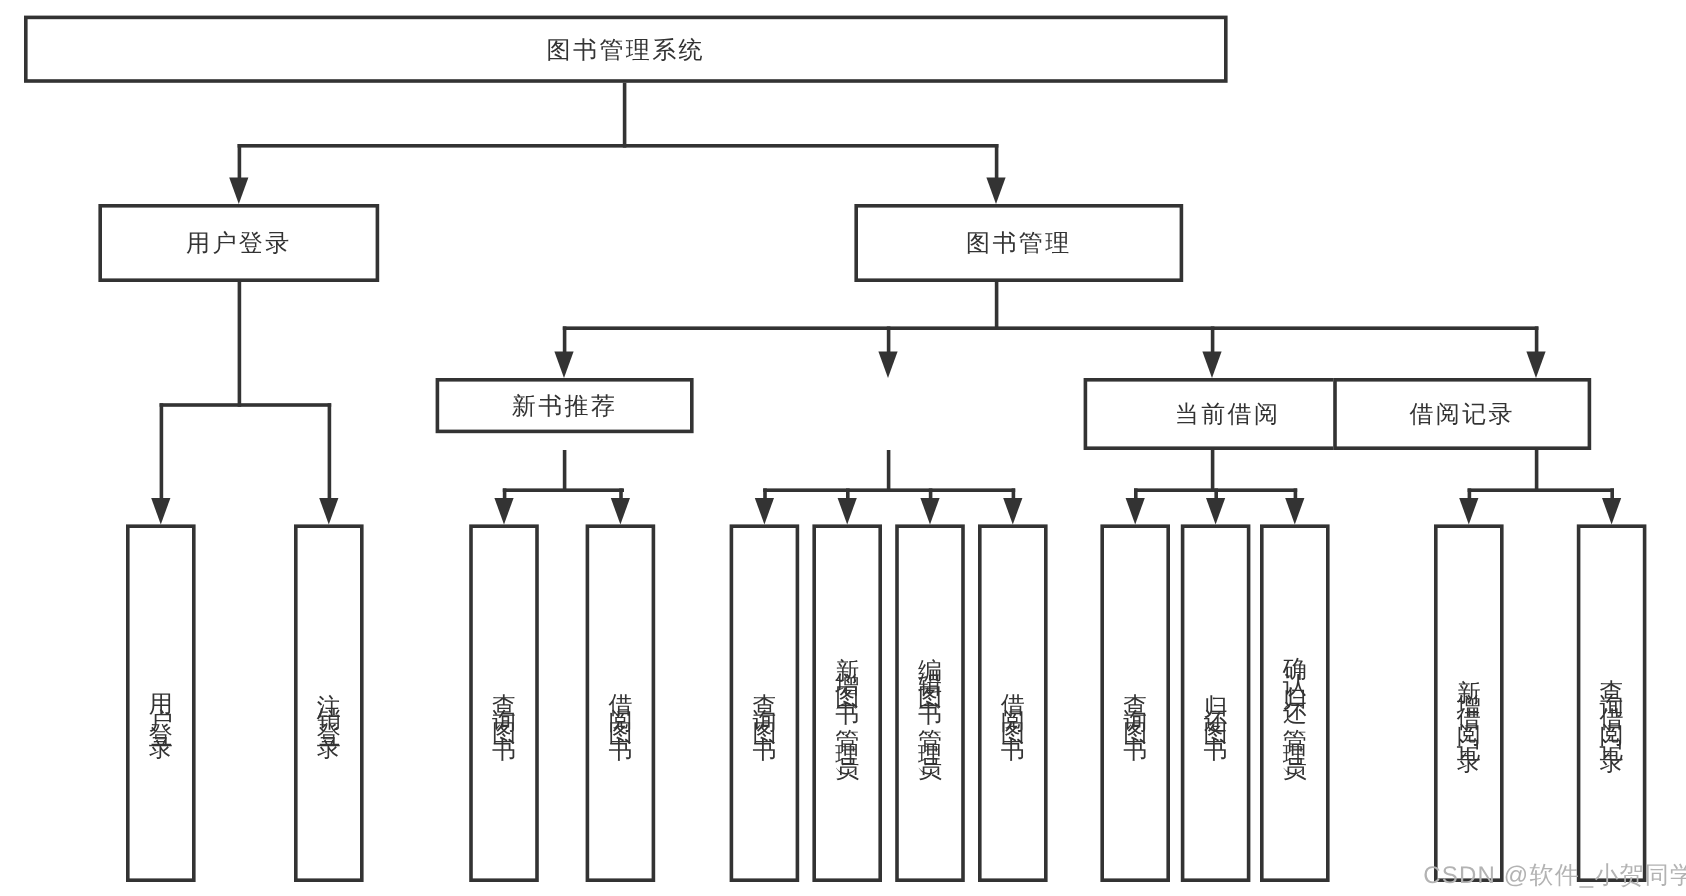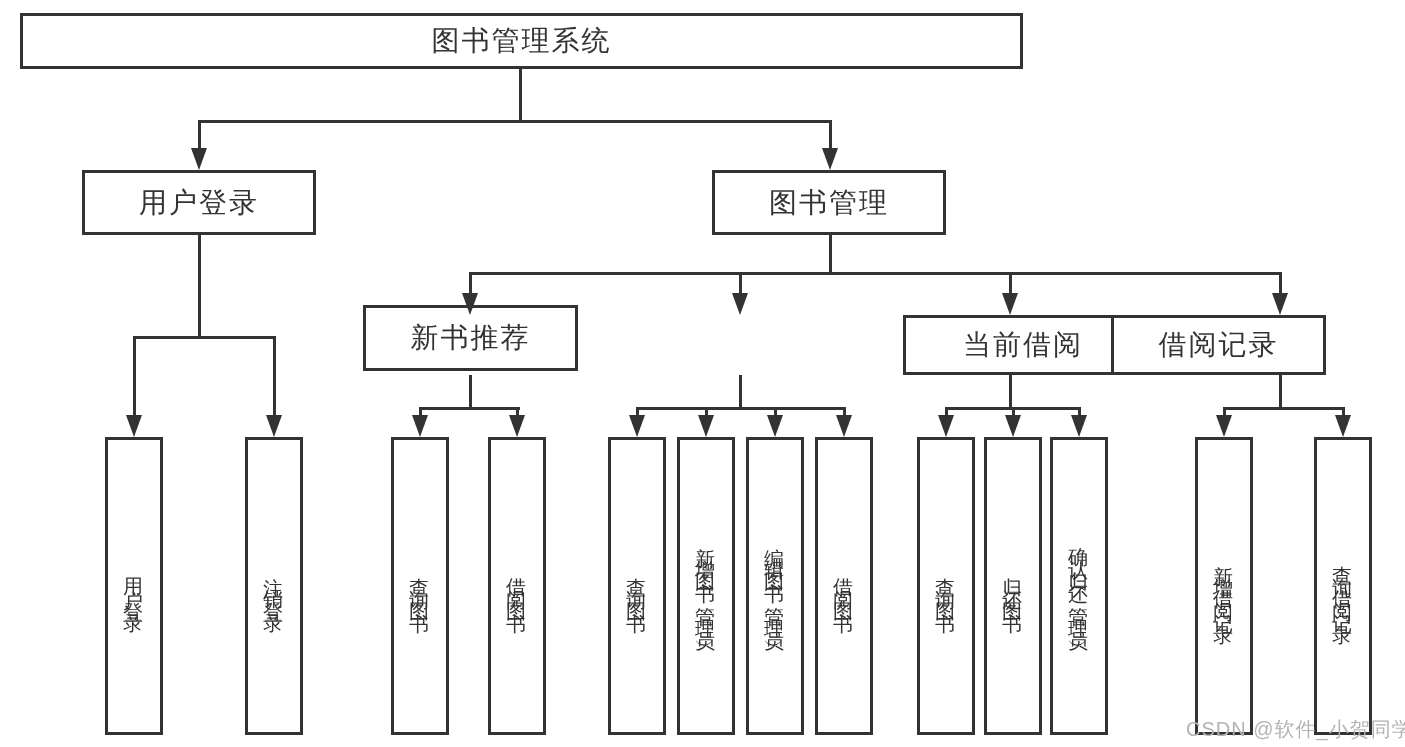--- a/index.html
+++ b/index.html
@@ -12,21 +12,21 @@
     color:var(--text,#333);
   }
   .box{
     position:absolute;
     box-sizing:border-box;
     border:3px solid var(--line,#333);
     background:#ffffff;
     display:flex;
     align-items:center;
     justify-content:center;
-    font-size:28px;
+    font-size:20px;
     color:var(--text,#333);
     letter-spacing:2px;
   }
   .box.v{
     writing-mode:vertical-rl;
     text-orientation:mixed;
     letter-spacing:12px;
     font-size:20px;
   }
   .vline{position:absolute;width:3px;background:var(--line,#333);}
@@ -47,23 +47,23 @@
   }
 </style>
 </head>
 <body style="background: rgb(255, 255, 255);">
 
 <div id="canvas">
 
   <div class="box" style="left:20px;top:13px;width:1003px;height:56px">图书管理系统</div>
 
   <div class="box" style="left:82px;top:170px;width:234px;height:65px">用户登录</div>
-  <div class="box" style="left:712px;top:170px;width:234px;height:65px">图书管理</div>
+  <div class="box" style="left:712px;top:170px;width:274px;height:65px">图书管理</div>
 
-  <div class="box" style="left:363px;top:305px;width:215px;height:66px">新书推荐</div>
+  <div class="box" style="left:363px;top:315px;width:215px;height:46px">新书推荐</div>
   <div class="box" style="left:903px;top:315px;width:240px;height:60px">当前借阅</div>
   <div class="box" style="left:1111px;top:315px;width:215px;height:60px">借阅记录</div>
 
   <div class="box v" style="left:105px;top:437px;width:58px;height:298px">用户登录</div>
   <div class="box v" style="left:245px;top:437px;width:58px;height:298px">注销登录</div>
 
   <div class="box v" style="left:391px;top:437px;width:58px;height:298px">查询图书</div>
   <div class="box v" style="left:488px;top:437px;width:58px;height:298px">借阅图书</div>
 
   <div class="box v" style="left:608px;top:437px;width:58px;height:298px">查询图书</div>

